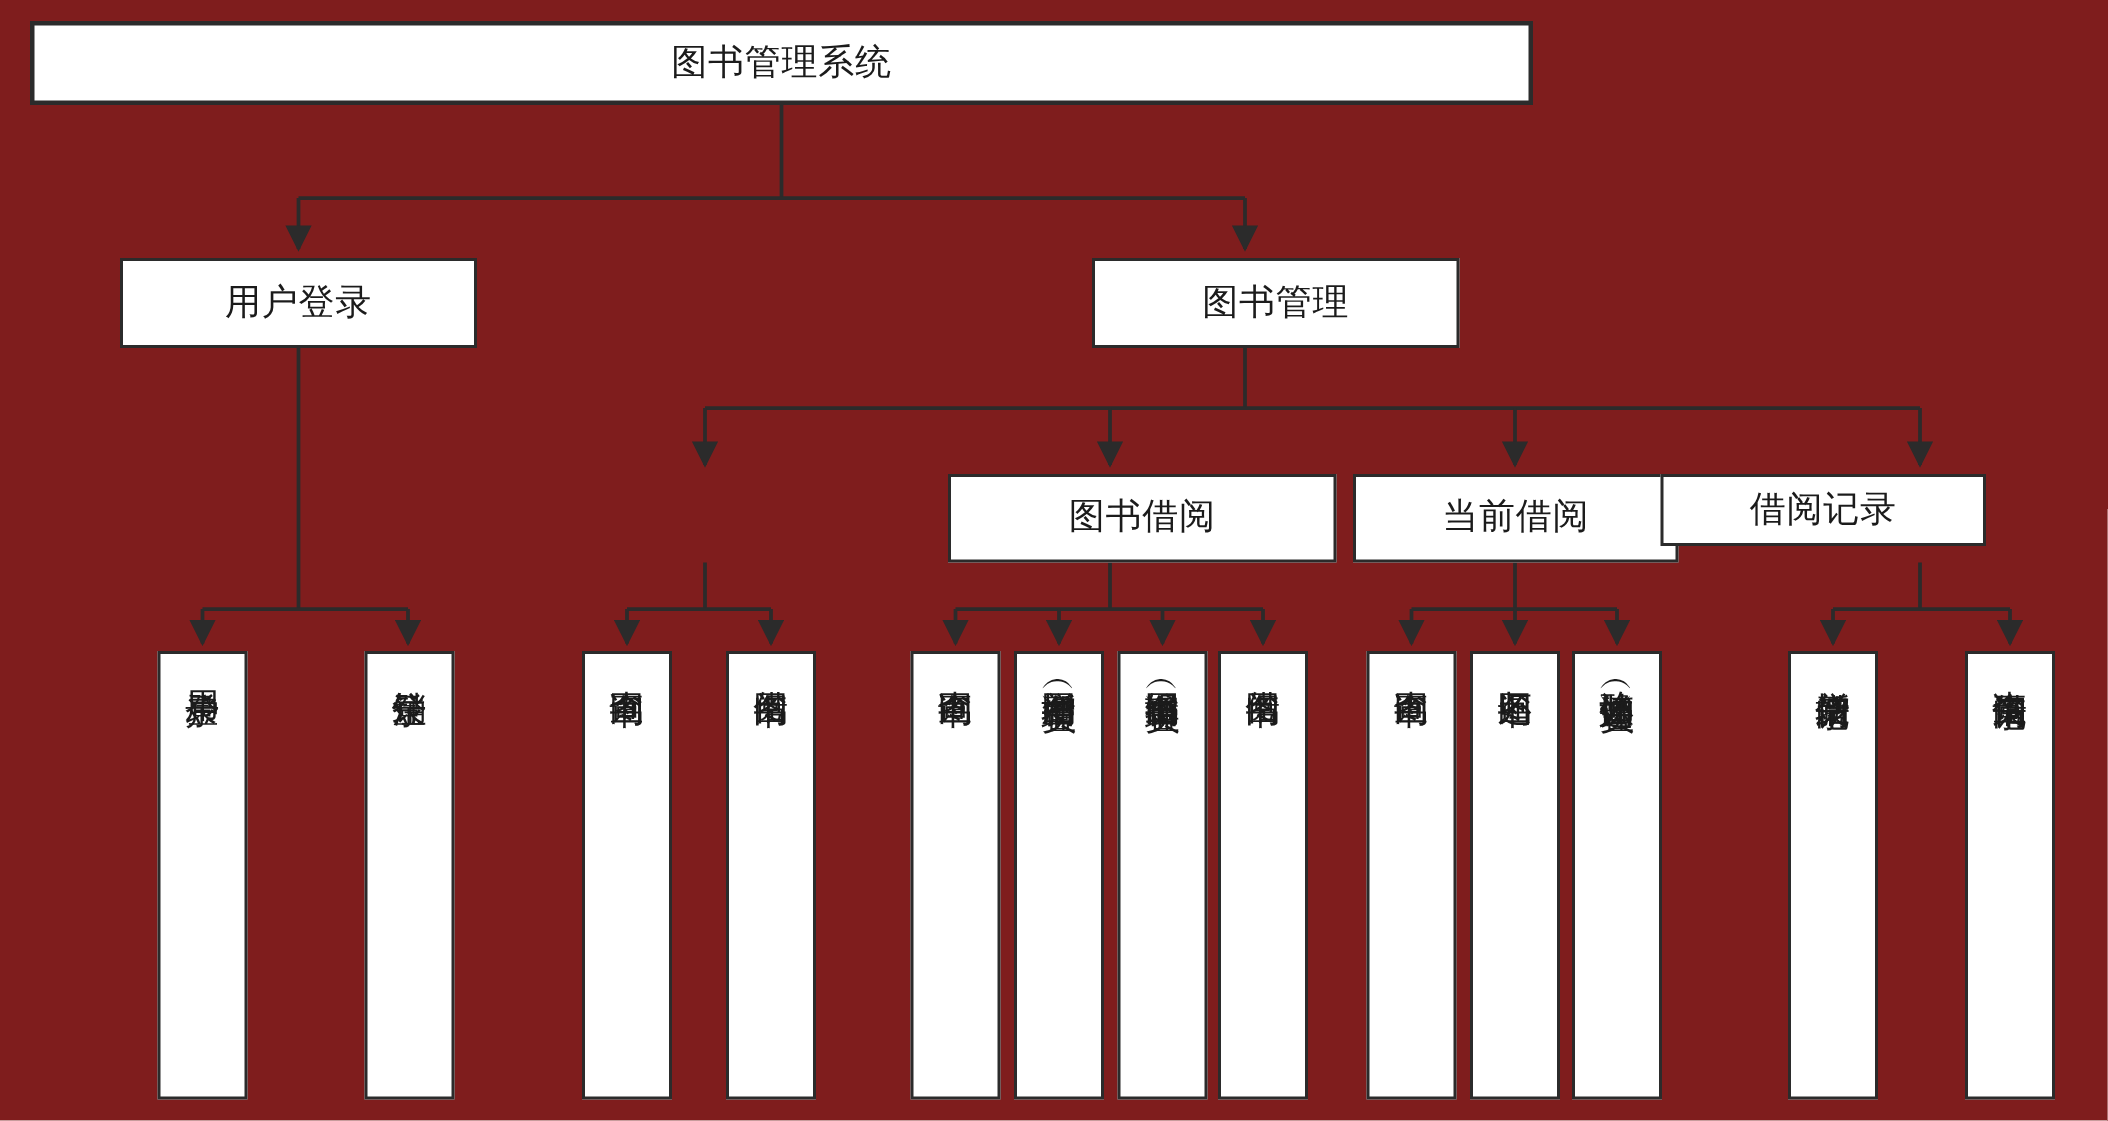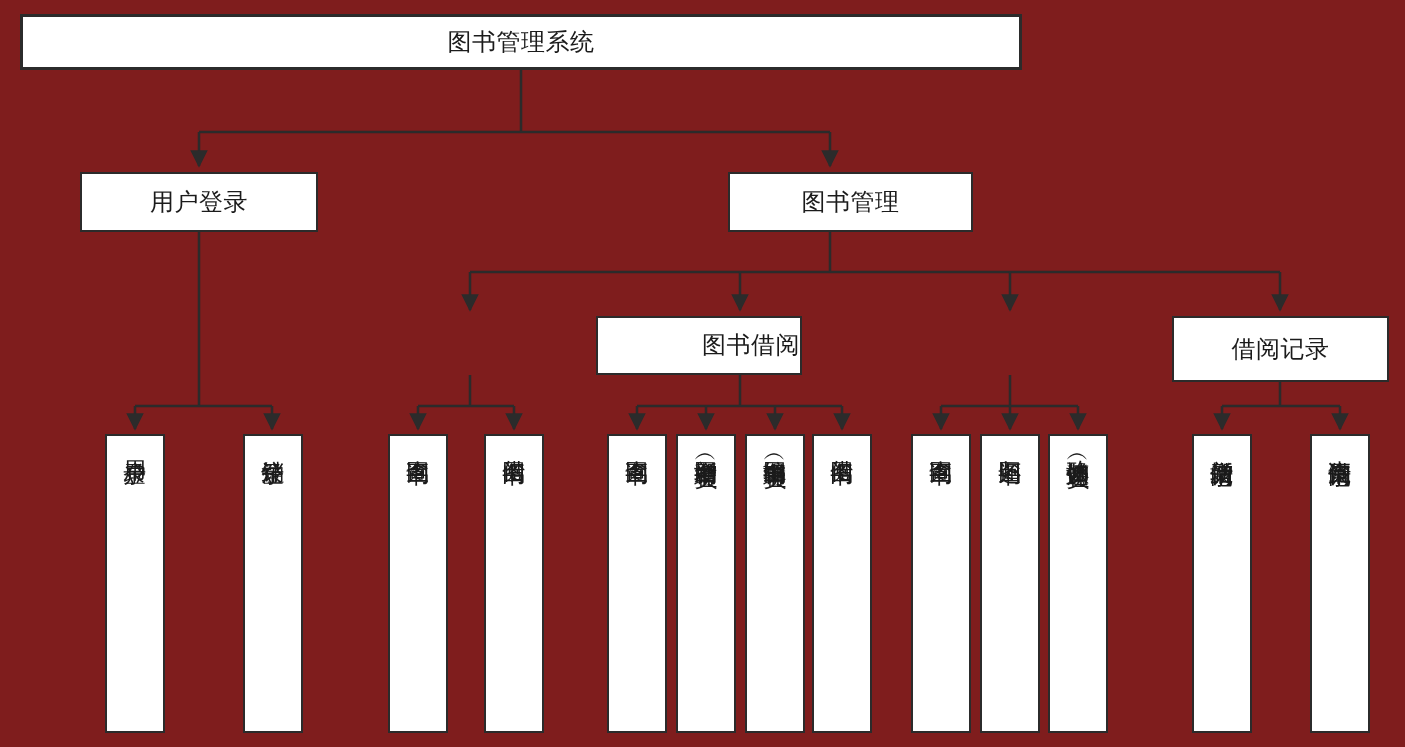--- a/index.html
+++ b/index.html
@@ -134,24 +134,27 @@
     <span>图书管理系统</span>
   </div>
 
   <div class="node branch" style="left:80px; top:172px; width:238px; height:60px;">
     <span>用户登录</span>
   </div>
   <div class="node branch" style="left:711px; top:172px; width:245px; height:60px;margin-left:17px;">
     <span>图书管理</span>
   </div>
 
-  <div class="node branch" style="left:596px; top:316px; width:206px; height:59px;justify-content:flex-end;">
+  <div class="node branch" style="left:632px; top:316px; width:259px; height:59px;">
     <span>图书借阅</span>
   </div>
-  <div class="node branch" style="left:1172px; top:316px; width:217px; height:66px;">
+  <div class="node branch" style="left:902px; top:316px; width:217px; height:59px;">
+    <span>当前借阅</span>
+  </div>
+  <div class="node branch" style="left:1107px; top:316px; width:217px; height:48px;">
     <span>借阅记录</span>
   </div>
 
   <div class="node leaf" style="left:105px; top:434px; width:60px; height:299px;">
     <span class="leaf-text">用户登录</span>
   </div>
   <div class="node leaf" style="left:243px; top:434px; width:60px; height:299px;">
     <span class="leaf-text">注销登录</span>
   </div>
 

